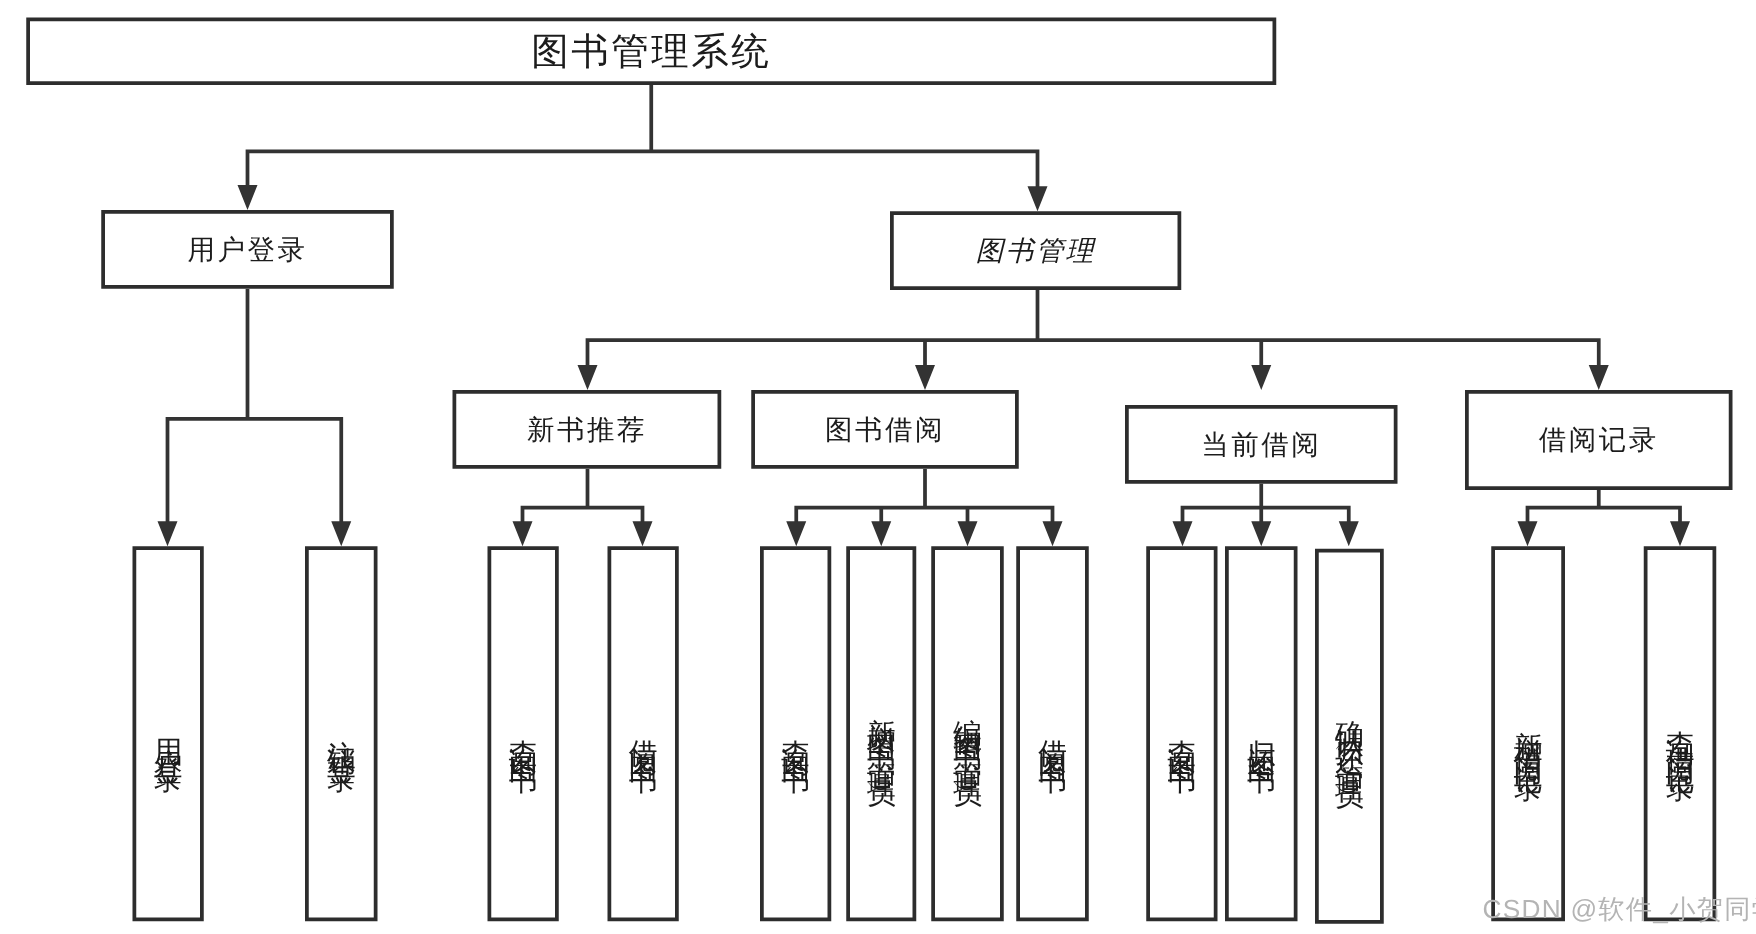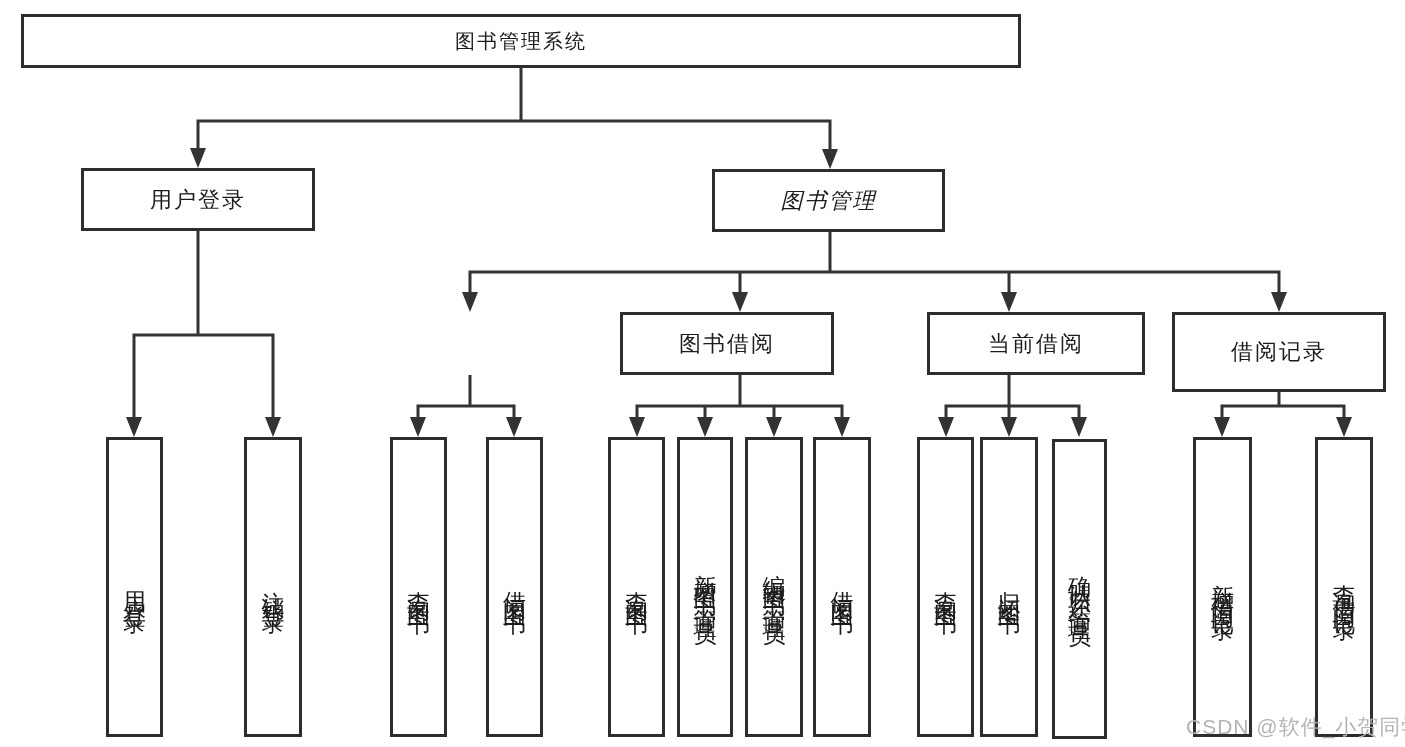--- a/index.html
+++ b/index.html
@@ -26,21 +26,21 @@
     letter-spacing:2px;
     white-space:nowrap;
   }
   .vnode .lbl{
     writing-mode:vertical-rl;
     font-size:23px;
     letter-spacing:7px;
     line-height:1;
     white-space:nowrap;
   }
-  .root .lbl{font-size:20px;letter-spacing:2px;}
+  .root .lbl{font-size:30px;letter-spacing:2px;}
   #watermark{
     position:absolute;
     left:1186px;top:713px;
     font-size:21px;
     letter-spacing:1px;
     color:#b4b4b4;
     white-space:nowrap;
   }
 </style>
 </head>
@@ -101,24 +101,27 @@
     <span class="lbl">图书管理系统</span>
   </div>
 
   <div class="node hnode" style="left:81px;top:168px;width:234px;height:63px;">
     <span class="lbl">用户登录</span>
   </div>
   <div class="node hnode" style="left:712px;top:169px;width:233px;height:63px;font-style:italic;">
     <span class="lbl">图书管理</span>
   </div>
 
-  <div class="node hnode" style="left:620px;top:312px;width:214px;height:63px;">
+  <div class="node hnode" style="left:362px;top:312px;width:215px;height:63px;">
+    <span class="lbl">新书推荐</span>
+  </div>
+  <div class="node hnode" style="left:601px;top:312px;width:214px;height:63px;">
     <span class="lbl">图书借阅</span>
   </div>
-  <div class="node hnode" style="left:900px;top:312px;width:218px;height:63px;margin-left:27px;">
+  <div class="node hnode" style="left:900px;top:324px;width:218px;height:63px;">
     <span class="lbl">当前借阅</span>
   </div>
   <div class="node hnode" style="left:1172px;top:312px;width:214px;height:80px;">
     <span class="lbl">借阅记录</span>
   </div>
 
   <div class="node vnode" style="left:106px;top:437px;width:57px;height:300px;">
     <span class="lbl">用户登录</span>
   </div>
   <div class="node vnode" style="left:244px;top:437px;width:58px;height:300px;">

